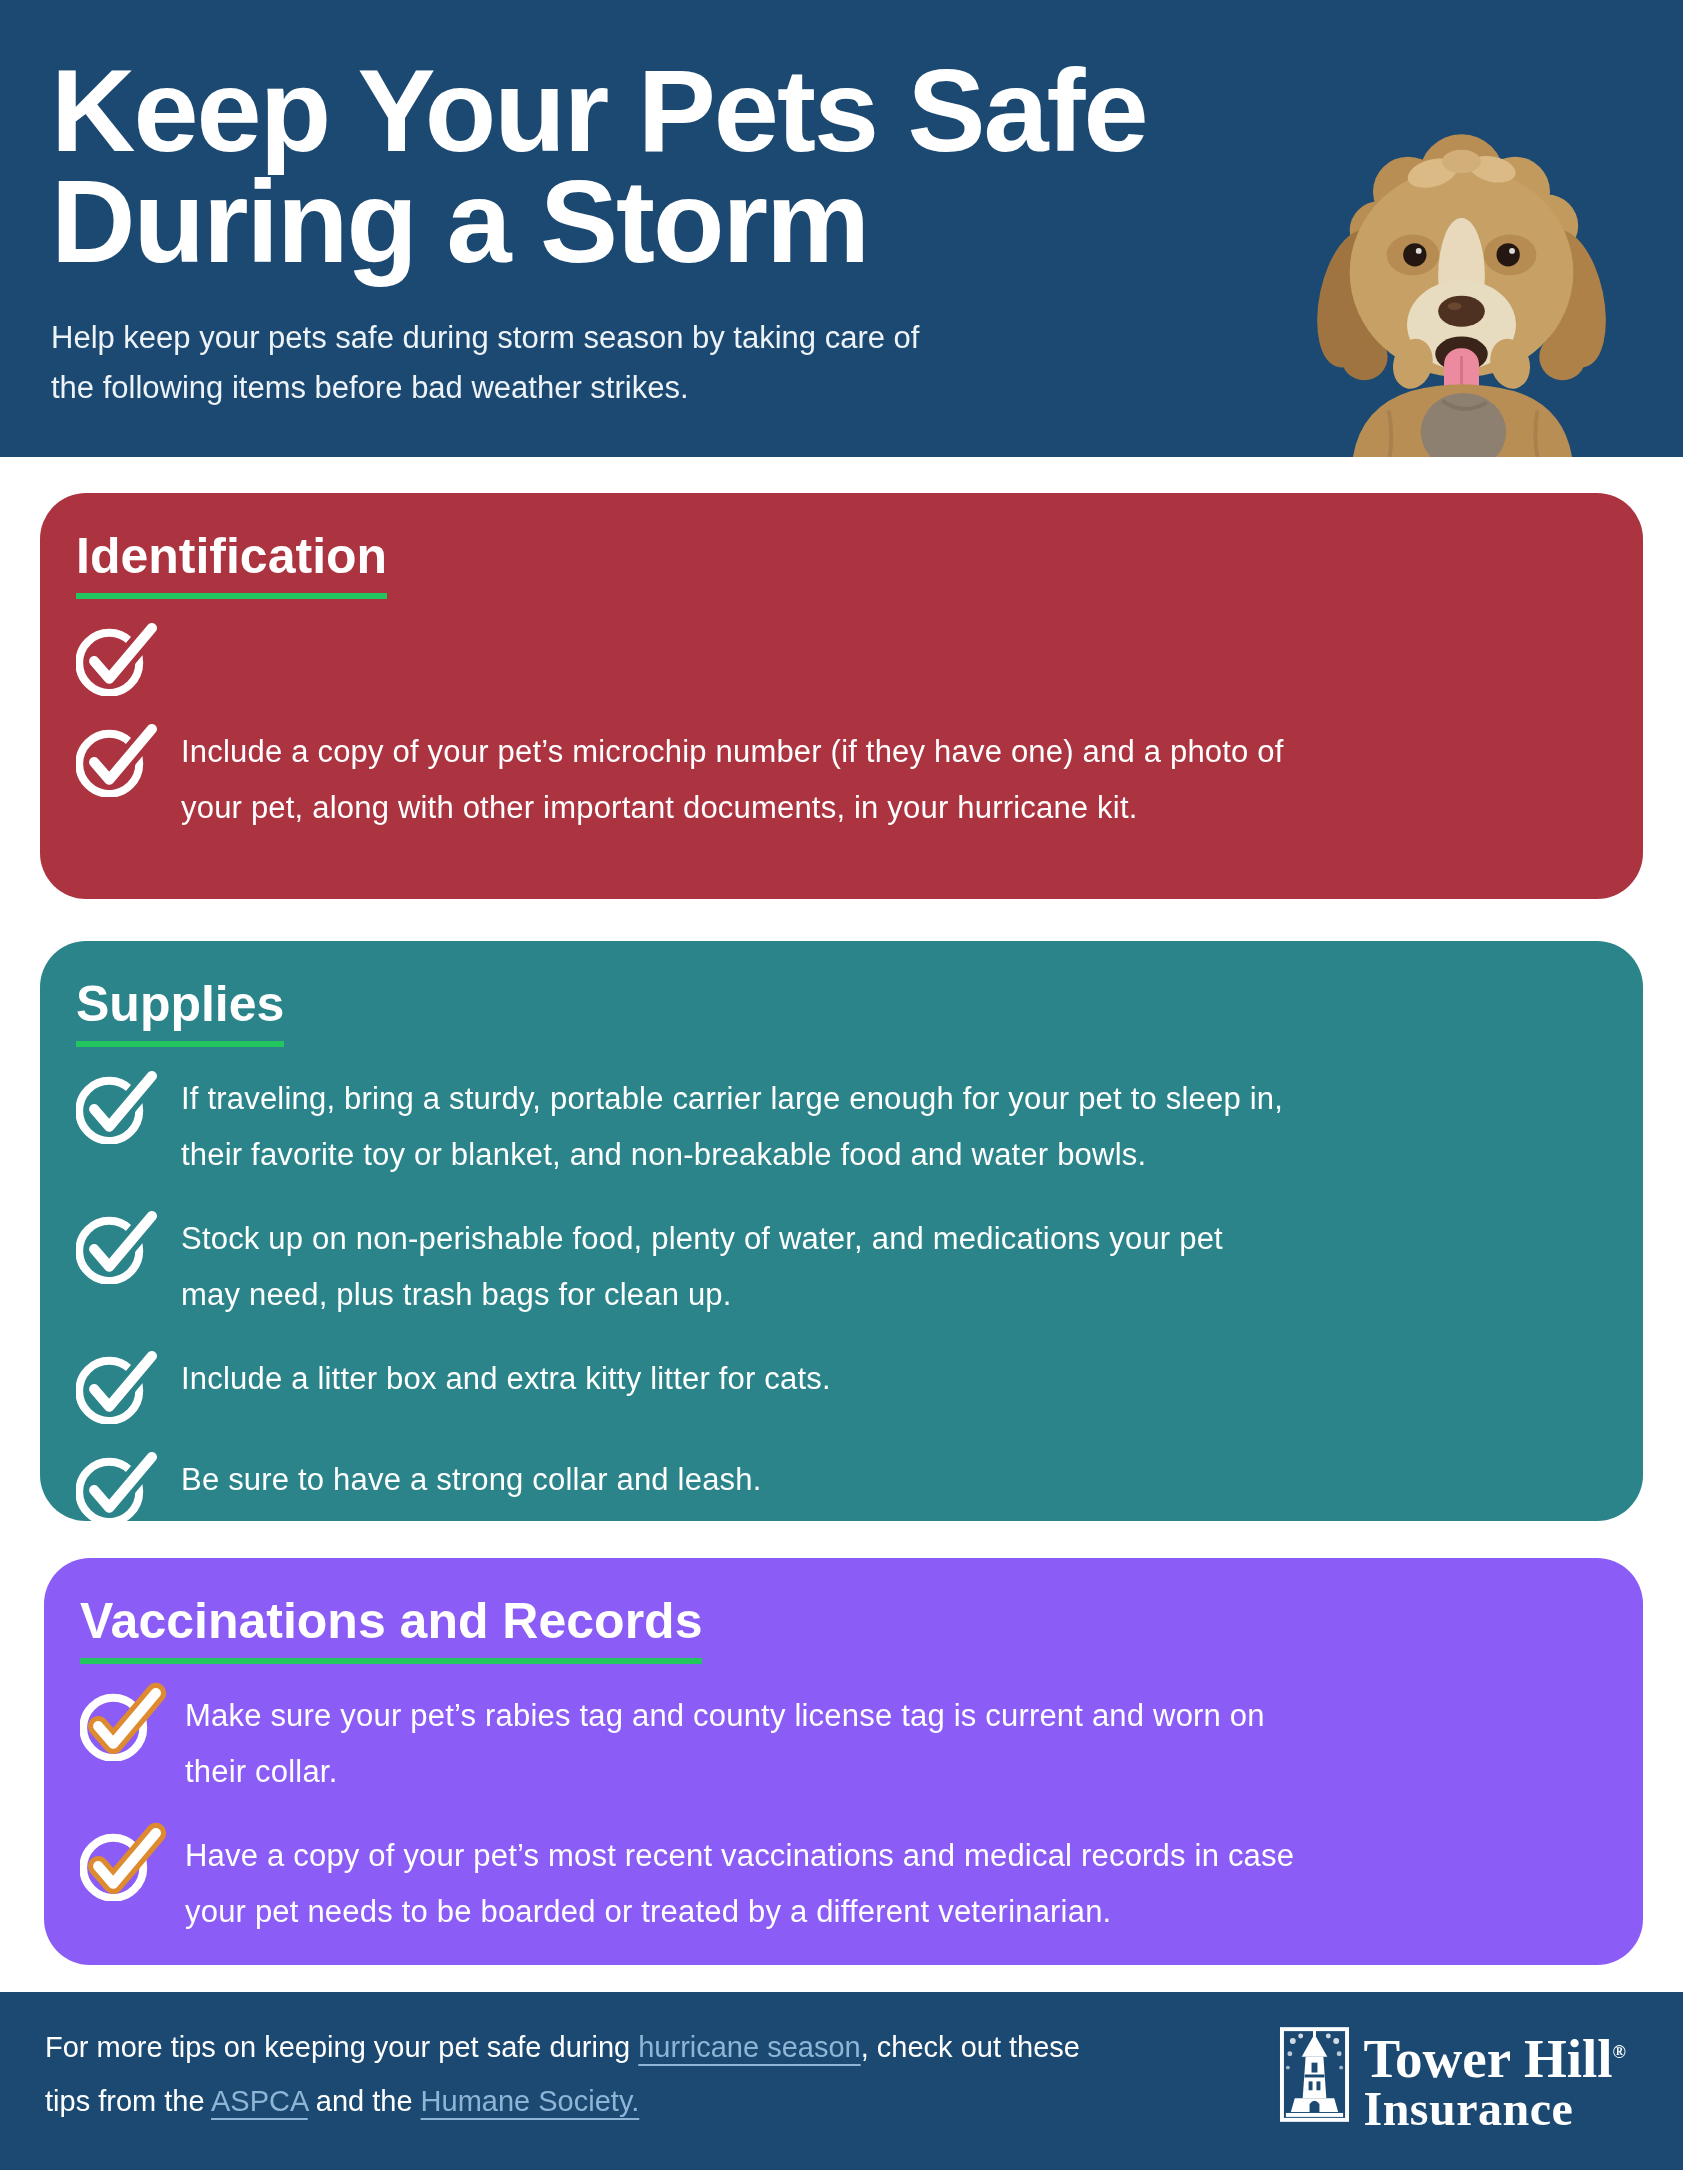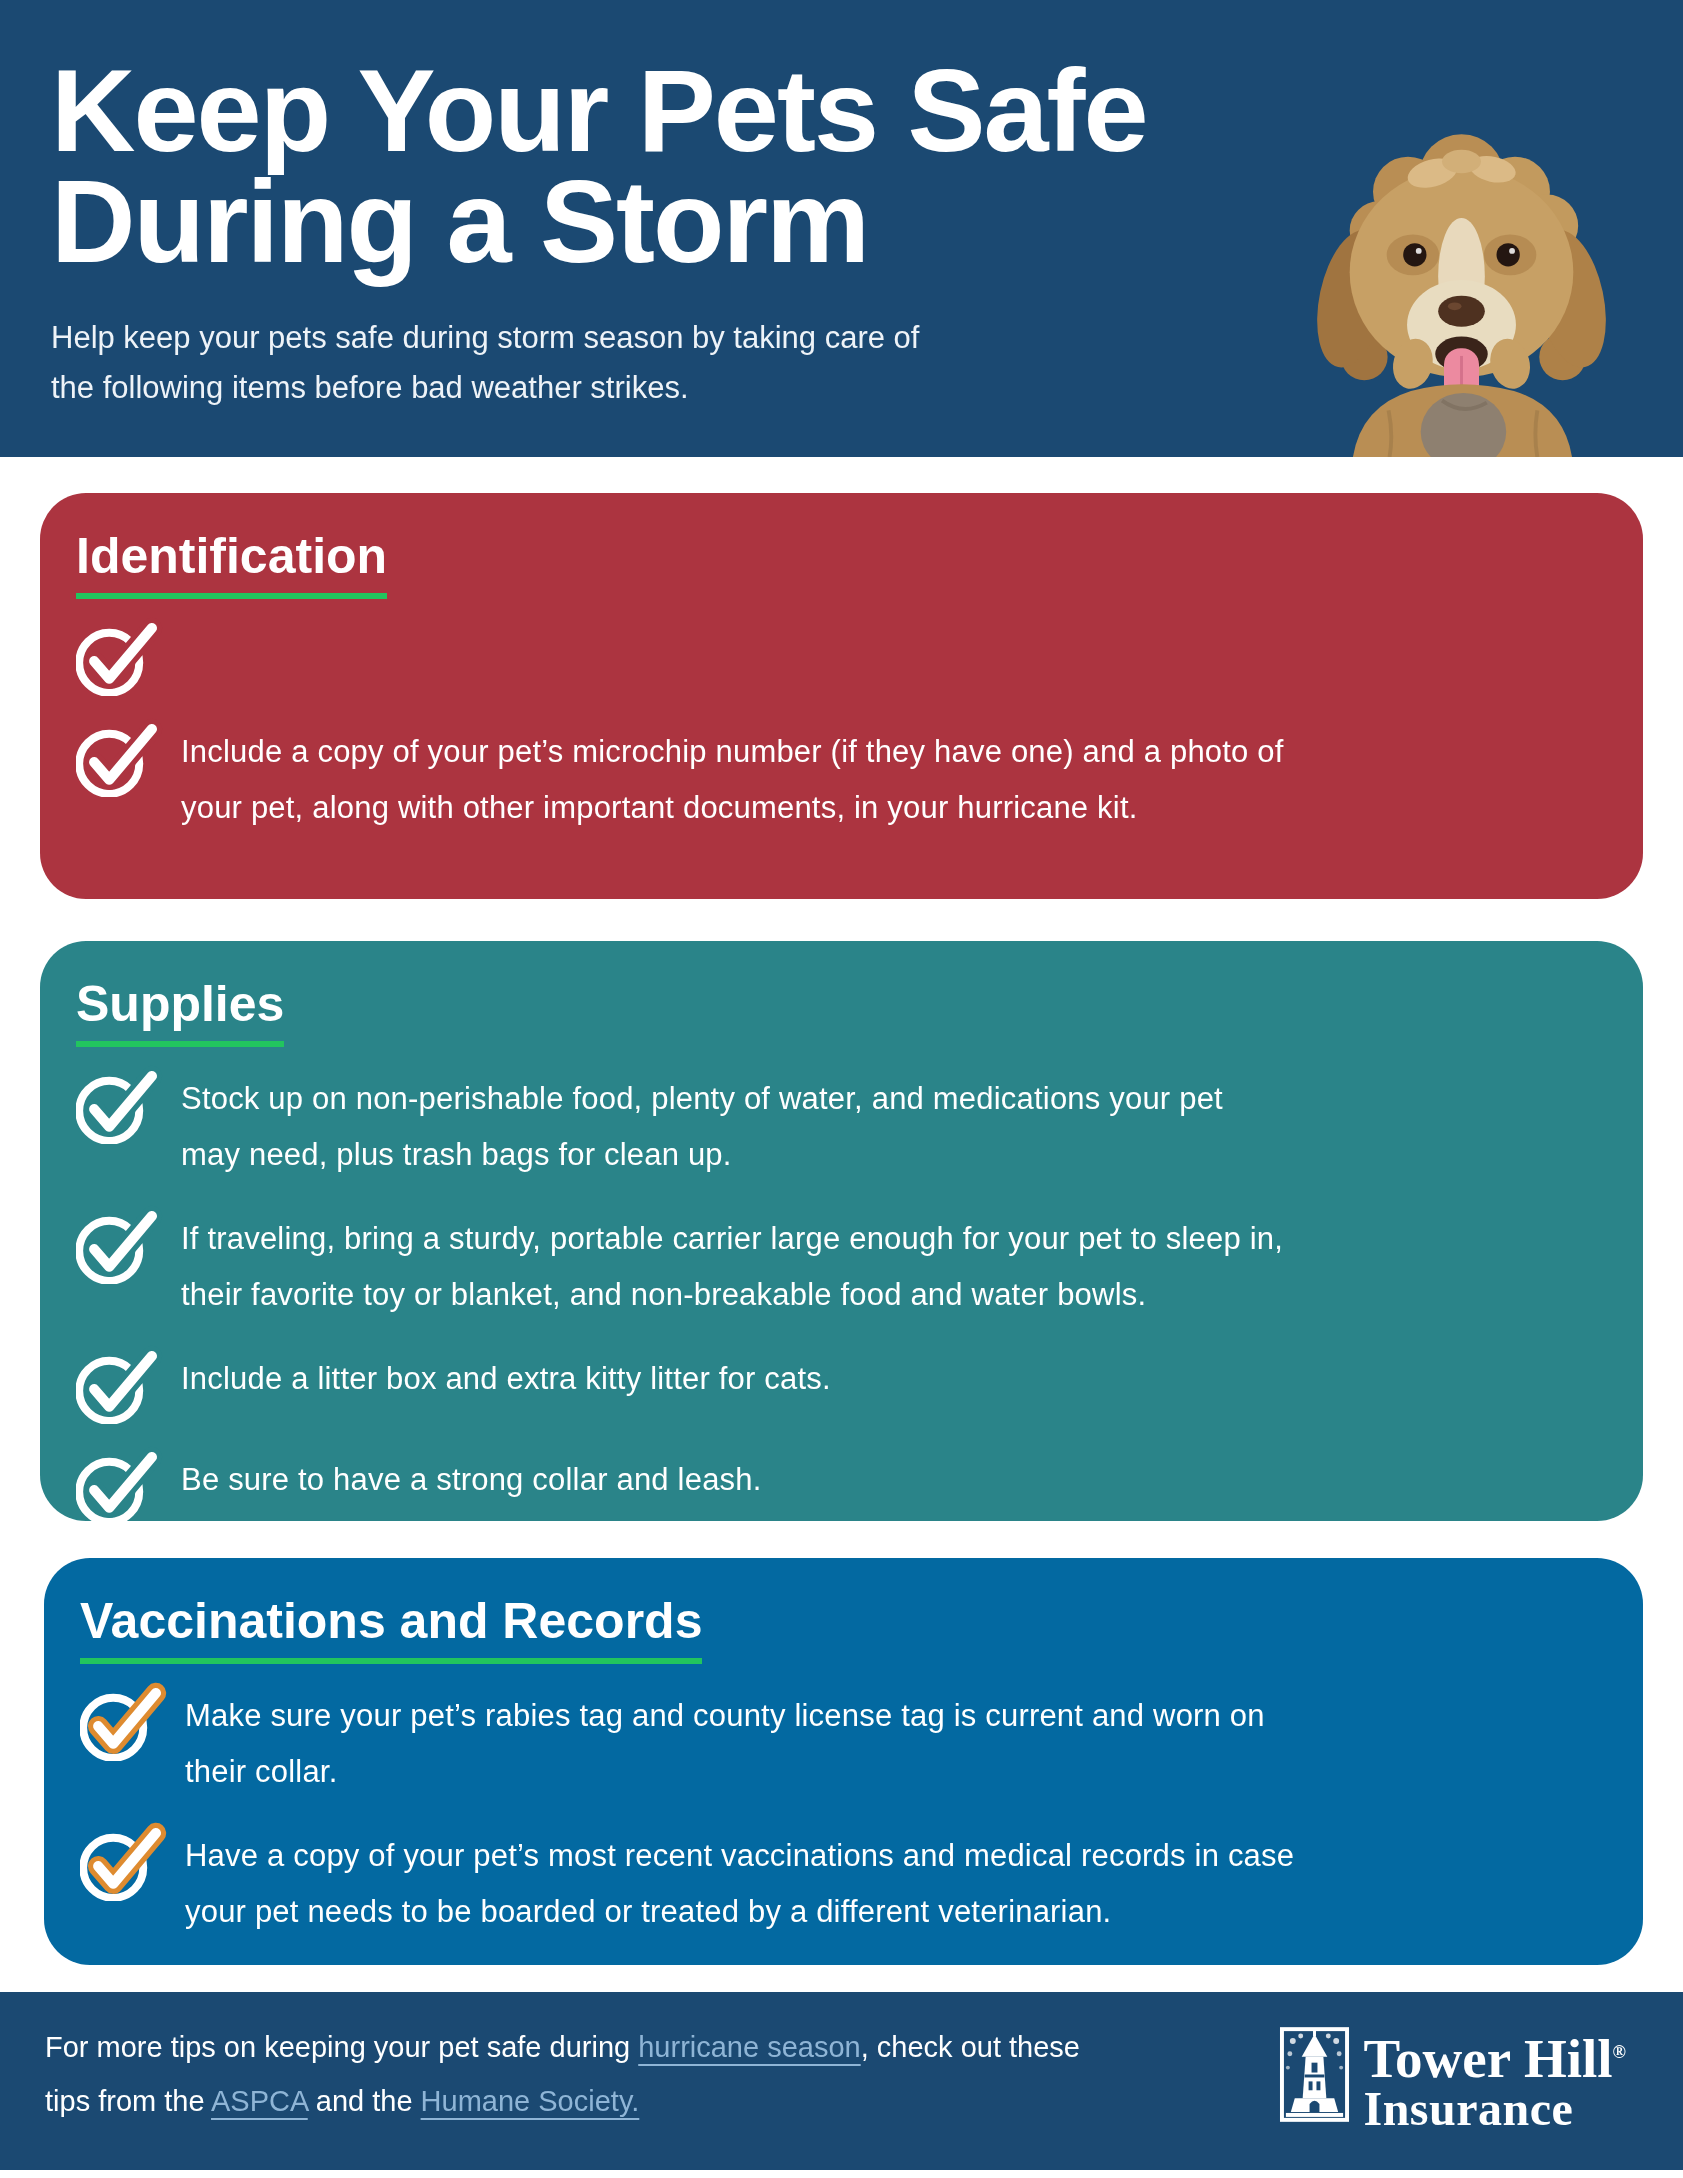--- a/index.html
+++ b/index.html
@@ -28,21 +28,21 @@
   }
   .dog { position:absolute; right:55px; bottom:-2px; width:333px; height:350px; }
 
   
   .section {
     margin:0 40px; border-radius:46px; color:#ffffff;
     padding:38px 55px 0 36px; overflow:hidden;
   }
   .sec-red    { background:#AC3440; margin-top:36px; height:406px; }
   .sec-teal   { background:#2A8489; margin-top:42px; height:580px; }
-  .sec-orange { background:#0369a1; margin-top:37px; height:407px;margin-left:44px; }
+  .sec-orange { background:#8b5cf6; margin-top:37px; height:407px;margin-left:44px; }
 
   .section h2 { margin:0; font-size:50px; line-height:50px; font-weight:bold; }
   .section h2 span {
     display:inline-block; padding-bottom:12px;
     border-bottom:6px solid #22c55e;
   }
 
   .item { display:flex; align-items:flex-start; margin-top:18px; }
   .item + .item { margin-top:22px; }
   .check-icon { flex:0 0 87px; width:87px; height:79px; margin-right:18px; }
@@ -158,32 +158,32 @@
 
 <section class="section sec-teal">
   <h2><span>Supplies</span></h2>
 
   <div class="item">
     <svg class="check-icon" viewBox="0 0 110 100" aria-hidden="true">
       <circle class="icon-circle" cx="42" cy="58" r="38"></circle>
       <path class="icon-under" d="M23 56 L42 78 L96 14"></path>
       <path class="icon-check" d="M23 56 L42 78 L96 14"></path>
     </svg>
+    <p>If traveling, bring a sturdy, portable carrier large enough for your pet to sleep in,
+their favorite toy or blanket, and non-breakable food and water bowls.</p>
+  </div>
+
+  <div class="item">
+    <svg class="check-icon" viewBox="0 0 110 100" aria-hidden="true">
+      <circle class="icon-circle" cx="42" cy="58" r="38"></circle>
+      <path class="icon-under" d="M23 56 L42 78 L96 14"></path>
+      <path class="icon-check" d="M23 56 L42 78 L96 14"></path>
+    </svg>
     <p>Stock up on non-perishable food, plenty of water, and medications your pet
 may need, plus trash bags for clean up.</p>
-  </div>
-
-  <div class="item">
-    <svg class="check-icon" viewBox="0 0 110 100" aria-hidden="true">
-      <circle class="icon-circle" cx="42" cy="58" r="38"></circle>
-      <path class="icon-under" d="M23 56 L42 78 L96 14"></path>
-      <path class="icon-check" d="M23 56 L42 78 L96 14"></path>
-    </svg>
-    <p>If traveling, bring a sturdy, portable carrier large enough for your pet to sleep in,
-their favorite toy or blanket, and non-breakable food and water bowls.</p>
   </div>
 
   <div class="item">
     <svg class="check-icon" viewBox="0 0 110 100" aria-hidden="true">
       <circle class="icon-circle" cx="42" cy="58" r="38"></circle>
       <path class="icon-under" d="M23 56 L42 78 L96 14"></path>
       <path class="icon-check" d="M23 56 L42 78 L96 14"></path>
     </svg>
     <p>Include a litter box and extra kitty litter for cats.</p>
   </div>

